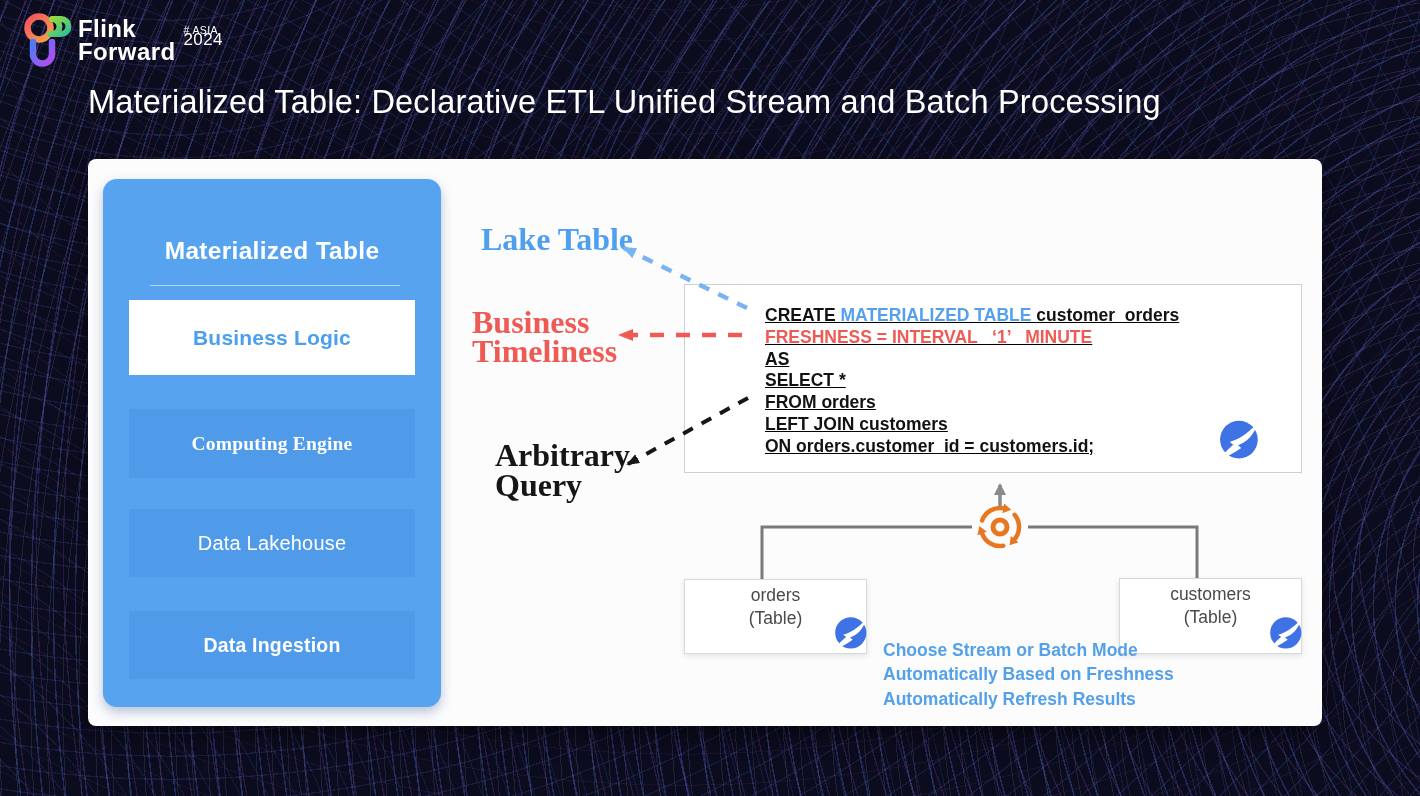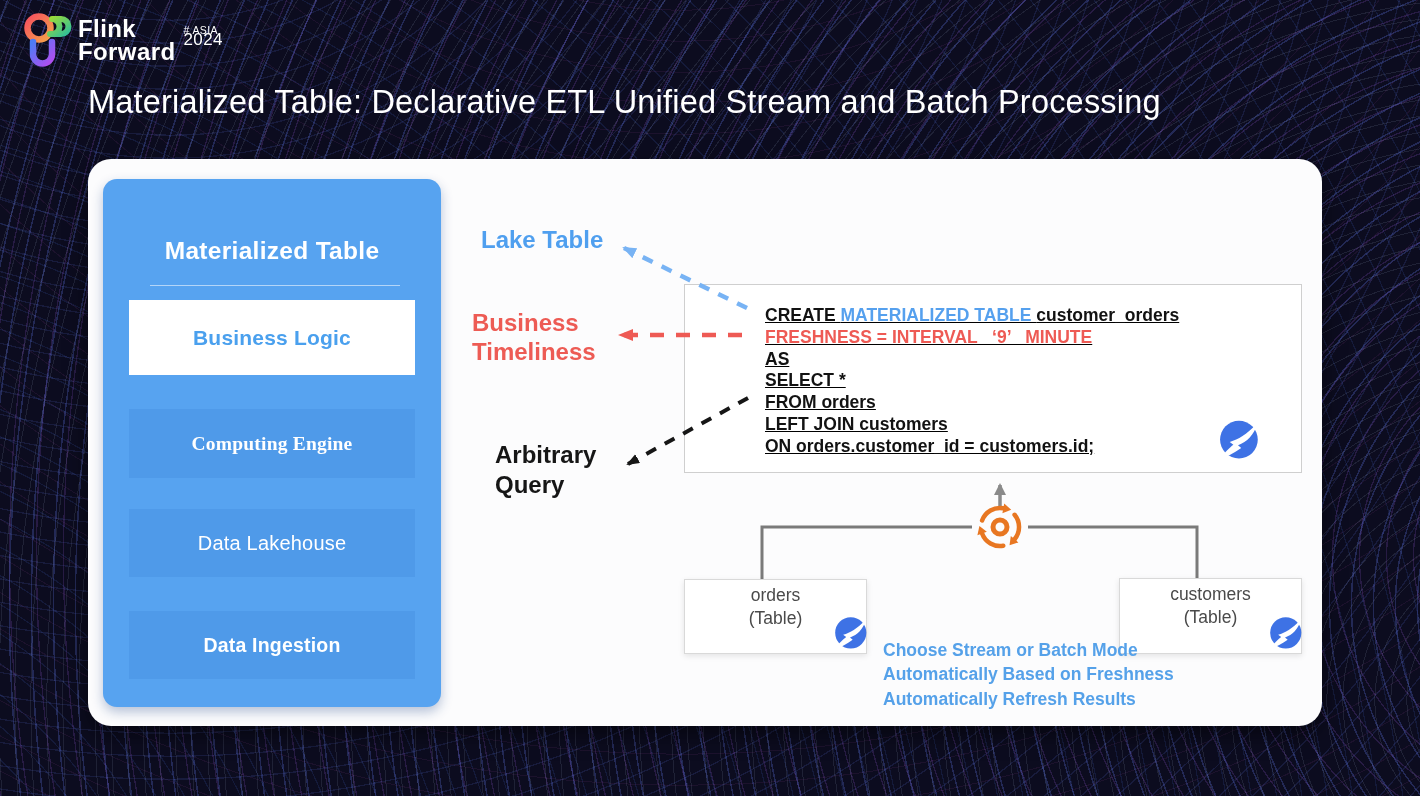--- a/index.html
+++ b/index.html
@@ -18,35 +18,35 @@
   }
   .logo{ position:absolute; left:22px; top:12px; display:flex; }
   .logo-mark{ width:50px; height:56px; }
   .logo-text{ margin-left:6px; color:#fff; font-weight:700; font-size:24px; line-height:23px; letter-spacing:.4px; padding-top:5px;}
   .logo-badge{ margin-left:8px; color:#fff; font-weight:400; font-size:10.5px; line-height:10px; padding-top:13px; letter-spacing:.4px;}
   .logo-badge .b2{ font-size:17px; }
 
   .page-title{ position:absolute; left:88px; top:84px; color:#fff; font-size:32.5px; font-weight:500; letter-spacing:.2px; }
 
   .card{ position:absolute; left:88px; top:159px; width:1234px; height:567px;
-         background:#fcfcfd; border-radius:23px; box-shadow:0 8px 22px rgba(0,0,0,.5); }
+         background:#fcfcfd; border-radius:8px; box-shadow:0 8px 22px rgba(0,0,0,.5); }
 
   .panel{ position:absolute; left:15px; top:20px; width:338px; height:528px;
           background:#57A3F0; border-radius:14px; box-shadow:0 5px 12px rgba(20,60,130,.30); }
   .panel-header{ position:absolute; top:58px; width:100%; text-align:center;
                  color:#fff; font-size:24.5px; font-weight:600; letter-spacing:.3px;}
   .panel-divider{ position:absolute; left:47px; top:106px; width:250px; height:1px; background:rgba(255,255,255,.55); }
   .panel-btn{ position:absolute; left:26px; width:286px; display:flex; align-items:center; justify-content:center;
               color:#fff; font-size:19.5px; font-weight:700; letter-spacing:.2px; background:#4F9AE9; }
   .btn-active{ top:121px; height:75px; background:#fff; color:#4AA0EE; font-size:21px; }
   .btn-2{ top:230px; height:69px;font-family:Liberation Serif, serif; }
   .btn-3{ top:330px; height:68px; font-weight:400; font-size:20px; }
   .btn-4{ top:432px; height:68px; }
 
-  .lbl{ position:absolute; font-size:24px; font-weight:700; line-height:29px; }
+  .lbl{ position:absolute; font-size:32px; font-weight:700; line-height:29px;font-family:Liberation Serif, serif; }
   .lbl-lake{ left:393px; top:66px; color:#4F9FEF; }
   .lbl-bt{ left:384px; top:149px; color:#ED5B54; }
   .lbl-aq{ left:407px; top:281px; color:#161616; font-weight:600; line-height:30px; }
 
   .codebox{ position:absolute; left:596px; top:125px; width:618px; height:189px;
             background:#fff; border:1.5px solid #cfcfcf; padding:20px 0 0 80px;text-decoration:underline; }
   .codeline{ white-space:pre; font-size:17.5px; line-height:21.8px; color:#121212; font-weight:600;}
   .kw-blue{ color:#55A0EE; }
   .kw-red{ color:#EE5A54; }
   .codebox .paimon{ position:absolute; right:40px; bottom:8px; width:46px; height:46px; }
@@ -122,21 +122,21 @@
     <div>Business</div>
     <div>Timeliness</div>
   </div>
   <div class="lbl lbl-aq">
     <div>Arbitrary</div>
     <div>Query</div>
   </div>
 
   <div class="codebox">
     <div class="codeline"><span>CREATE </span><span class="kw-blue">MATERIALIZED TABLE </span><span>customer_orders</span></div>
-    <div class="codeline kw-red">FRESHNESS = INTERVAL   ‘9’   MINUTE</div>
+    <div class="codeline kw-red">FRESHNESS = INTERVAL   ‘1’   MINUTE</div>
     <div class="codeline">AS</div>
     <div class="codeline">SELECT *</div>
     <div class="codeline">FROM orders</div>
     <div class="codeline">LEFT JOIN customers</div>
     <div class="codeline">ON orders.customer_id = customers.id;</div>
     <svg class="paimon">
         <use href="#paimon"></use>
       </svg>
   </div>
 

